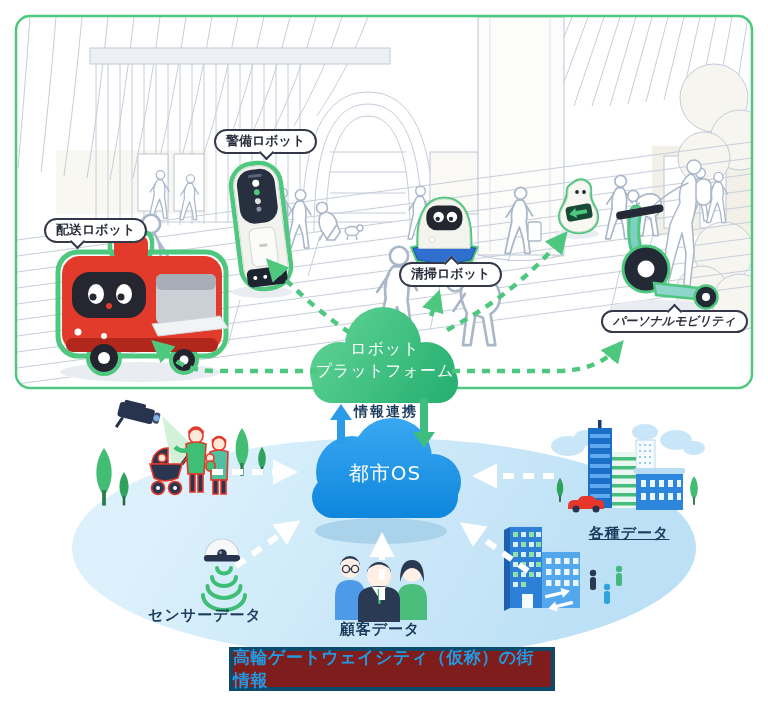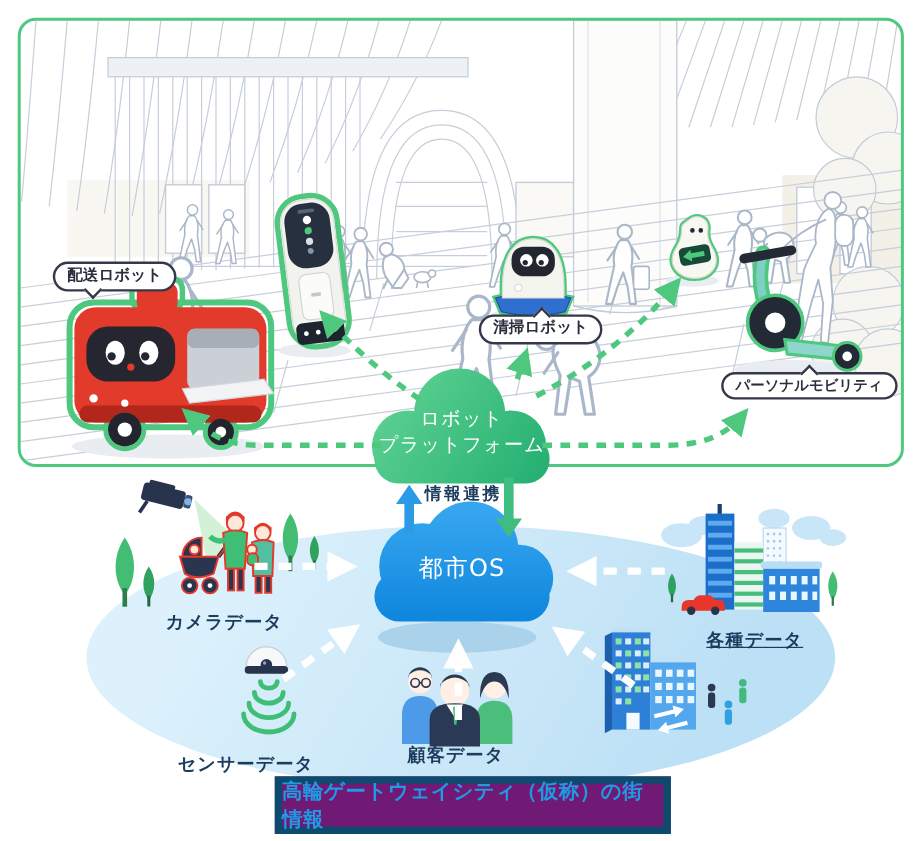--- a/index.html
+++ b/index.html
@@ -5,34 +5,34 @@
   html,body{margin:0;padding:0;background:#fff;}
   .canvas{position:relative;width:768px;height:701px;background:#ffffff;overflow:hidden;
           font-family:"DejaVu Sans","Liberation Sans",sans-serif;}
   .canvas svg.base{position:absolute;left:0;top:0;z-index:1;}
   
   .bubble{position:absolute;z-index:4;background:#fff;border:2px solid #343848;border-radius:999px;
           padding:2px 10px 3px;font-size:13px;font-weight:bold;color:#2b2f3d;white-space:nowrap;line-height:1.2;}
   .bubble .pt{position:absolute;width:9px;height:9px;background:#fff;left:calc(50% - 5px);}
   .bubble .pt.down{bottom:-6px;border-right:2px solid #343848;border-bottom:2px solid #343848;transform:rotate(45deg);}
   .bubble .pt.up{top:-6px;border-left:2px solid #343848;border-top:2px solid #343848;transform:rotate(45deg);}
-  .bubble.small{font-size:12px;}
+  .bubble.small{font-size:12px;font-style:italic;}
   
   .cloud-text{position:absolute;z-index:4;text-align:center;color:#fff;font-weight:normal;}
   .platform-text{left:308px;top:338px;width:154px;font-size:16px;line-height:1.35;letter-spacing:1px;}
   .cityos-text{left:308px;top:460px;width:154px;font-size:20px;letter-spacing:1px;}
   .link-label{position:absolute;z-index:4;left:354px;top:403px;font-size:14px;font-weight:bold;color:#1c3c5e;letter-spacing:2px;}
   .data-label{position:absolute;z-index:4;text-align:center;font-size:15px;font-weight:bold;color:#1c3c5e;letter-spacing:1px;}
   .dl-camera{left:112px;top:509px;width:150px;}
-  .dl-sensor{left:122px;top:628px;width:166px;}
+  .dl-sensor{left:122px;top:606px;width:166px;}
   .dl-customer{left:312px;top:620px;width:136px;}
   .dl-entry{left:470px;top:607px;width:164px;}
   .dl-various{left:558px;top:524px;width:142px;text-decoration:underline;}
-  .caption{position:absolute;z-index:4;left:229px;top:647px;width:318px;height:36px;background:#701a75;
-           border:6px solid #0c4a6e;display:flex;align-items:center;justify-content:center;
+  .caption{position:absolute;z-index:4;left:229px;top:647px;width:318px;height:36px;background:#7f1d1d;
+           border:4px solid #0c4a6e;display:flex;align-items:center;justify-content:center;
            font-size:17px;font-weight:bold;color:#1e9be3;letter-spacing:0.5px;}
 </style>
 </head>
 <body>
 
 <div class="canvas">
 
 <svg class="base" width="768" height="701" viewBox="0 0 768 701">
   <defs>
     <clipPath id="frameClip">
@@ -505,37 +505,40 @@
     <path d="M431 316 L437 298" marker-end="url(#mGreen)"></path>
     <path d="M447 330 Q517 293 562 238" marker-end="url(#mGreen)"></path>
     <path d="M452 371 H556 Q598 371 618 347" marker-end="url(#mGreen)"></path>
   </g>
 </svg>
 
 <div class="bubble" style="left:44px;top:218px;">
   <span>配送ロボット</span>
   <i class="pt down" style="left:26px;"></i>
 </div>
+<div class="bubble" style="left:214px;top:129px;">
+  <span>警備ロボット</span>
+  <i class="pt down"></i>
+</div>
 <div class="bubble" style="left:399px;top:262px;">
   <span>清掃ロボット</span>
   <i class="pt up"></i>
 </div>
 <div class="bubble small" style="left:601px;top:310px;">
   <span>パーソナルモビリティ</span>
   <i class="pt up"></i>
 </div>
 
 <div class="cloud-text platform-text">
   <div>ロボット</div>
   <div>プラットフォーム</div>
 </div>
 <div class="link-label">情報連携</div>
 <div class="cloud-text cityos-text">都市OS</div>
 
-<div class="data-label dl-camera">カメラデータ</div>
 <div class="data-label dl-sensor">センサーデータ</div>
 <div class="data-label dl-customer">顧客データ</div>
 <div class="data-label dl-various">各種データ</div>
 
 <div class="caption">
   <span>高輪ゲートウェイシティ（仮称）の街情報</span>
 </div>
 
 </div>
 

